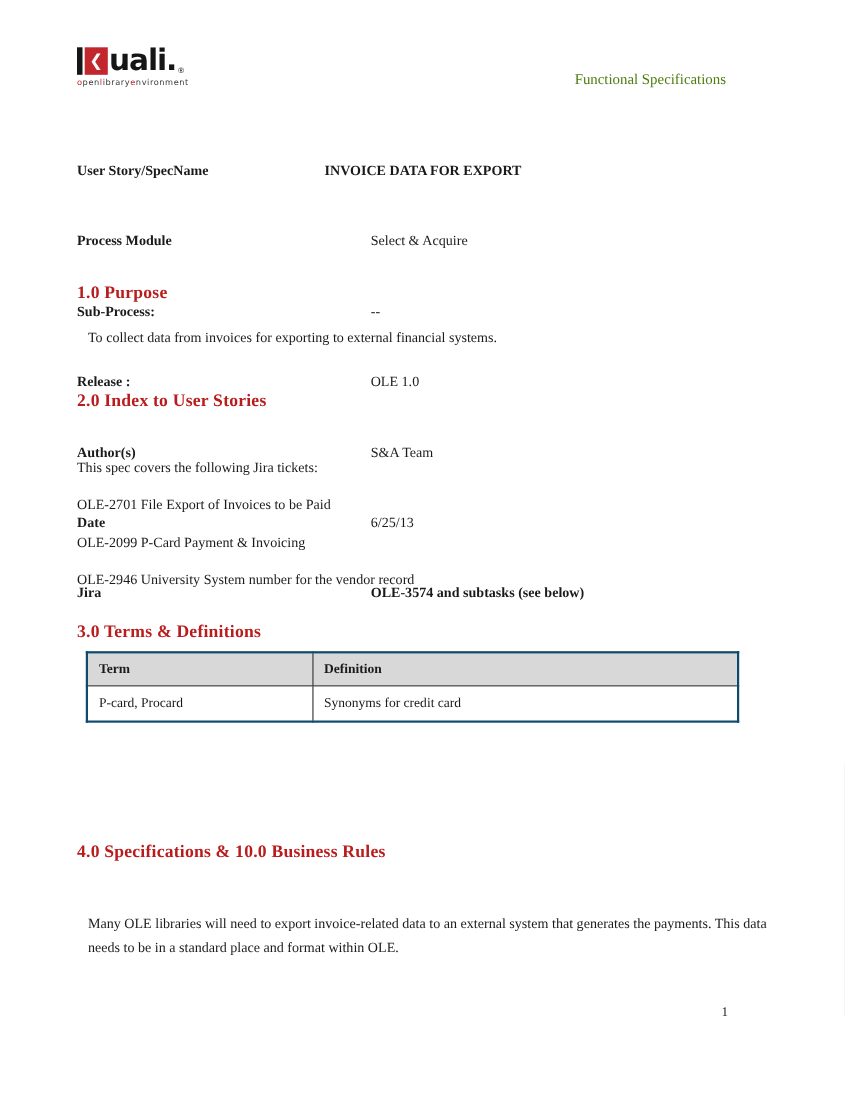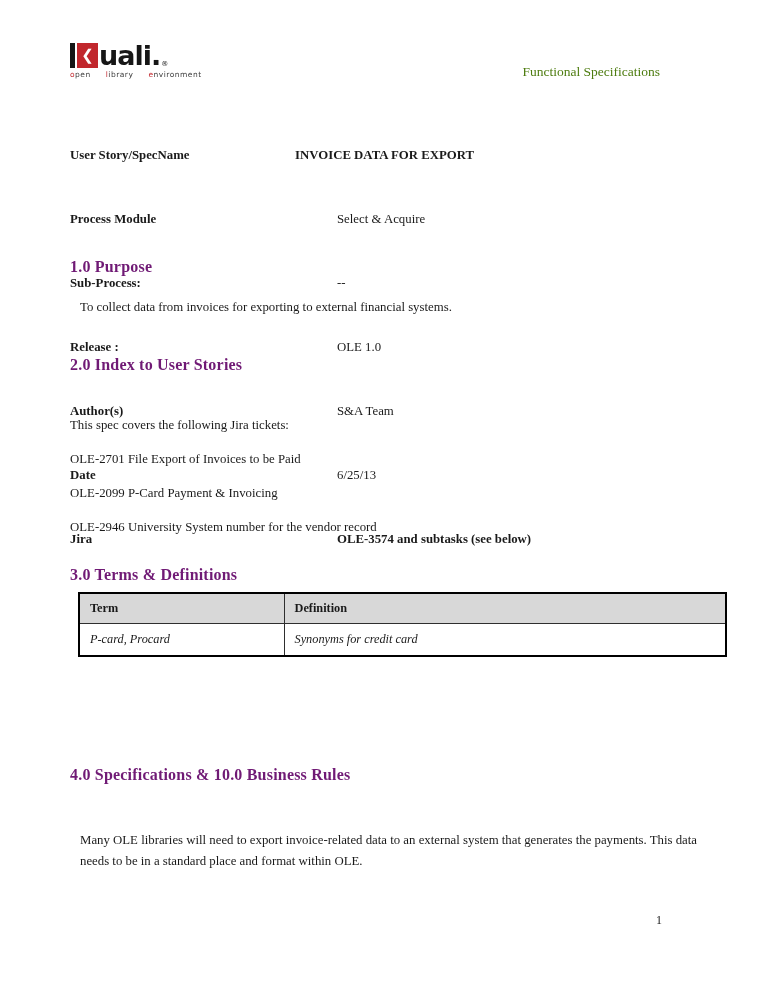--- a/index.html
+++ b/index.html
@@ -27,21 +27,21 @@
   .brand {
     font-family:"DejaVu Sans","Liberation Sans",sans-serif;
     font-weight:bold; font-size:27px; line-height:25px;
     letter-spacing:-1px; color:#161616; margin-left:1px;text-align:right;
   }
   .reg { font-family:"DejaVu Sans",sans-serif; font-size:7px; color:#161616; vertical-align:bottom; margin-left:1px; }
   .tagline {
     margin-top:2px;
     font-family:"DejaVu Sans","Liberation Sans",sans-serif;
     font-size:7.5px; letter-spacing:0.5px; color:#3c3c3c;
-    display:flex; gap:15px;
+    display:flex; gap:0;
   }
   .tagline span { display:inline-block; }
   .tagline span::first-letter { color:#c1272d; }
 
   
   .doc-type {
     position:absolute; top:64px; right:108px;
     font-size:13.5px; color:#4d7c0f;
   }
 
@@ -49,43 +49,43 @@
   .meta { position:absolute; left:70px; top:99px; font-size:12.8px; }
   .meta-row { line-height:16px; white-space:nowrap; }
   .meta-label { display:inline-block; width:225px; font-weight:bold; }
   .meta-value { display:inline-block;margin-top:48px; }
   .meta-value.indent { padding-left:42px;text-align:center; }
   .meta-value.bold { font-weight:bold; }
 
   
   .sec-heading {
     position:absolute; left:70px;
-    font-size:16px; font-weight:bold; color:#701a75;
+    font-size:16px; font-weight:bold; color:#b91c1c;
     letter-spacing:0.2px;
   }
 
   .body-text { position:absolute; left:80px; font-size:12.8px; line-height:21px; }
 
   .ticket-list { position:absolute; left:70px; top:417px; font-size:12.8px; }
   .ticket-list div { margin-bottom:18px; line-height:16px; }
 
   
   .terms-table {
-    position:absolute; left:78px; top:592px; width:649px;
+    position:absolute; left:78px; top:592px; width:594px;
     border-collapse:collapse; font-size:12.3px;
-    border:2px solid #000000;
+    border:2px solid #0c4a6e;
   }
   .terms-table th, .terms-table td {
     border:1px solid #2e2e2e;
     text-align:left; vertical-align:middle;
     padding:4px 10px;
   }
   .terms-table th { background:#d8d8d8; font-weight:bold; height:30px; }
   .terms-table .col-term { width:205px; }
-  .terms-table tr.r1 td { height:33px;font-style:italic; }
+  .terms-table tr.r1 td { height:33px; }
   .terms-table tr.r2 td, .terms-table tr.r3 td { height:41px; line-height:17px; }
 
   
   .page-num { position:absolute; top:913px; right:106px; font-size:12px; color:#1a1a1a; }
 </style>
 </head>
 <body>
 
 <div class="page">
 

